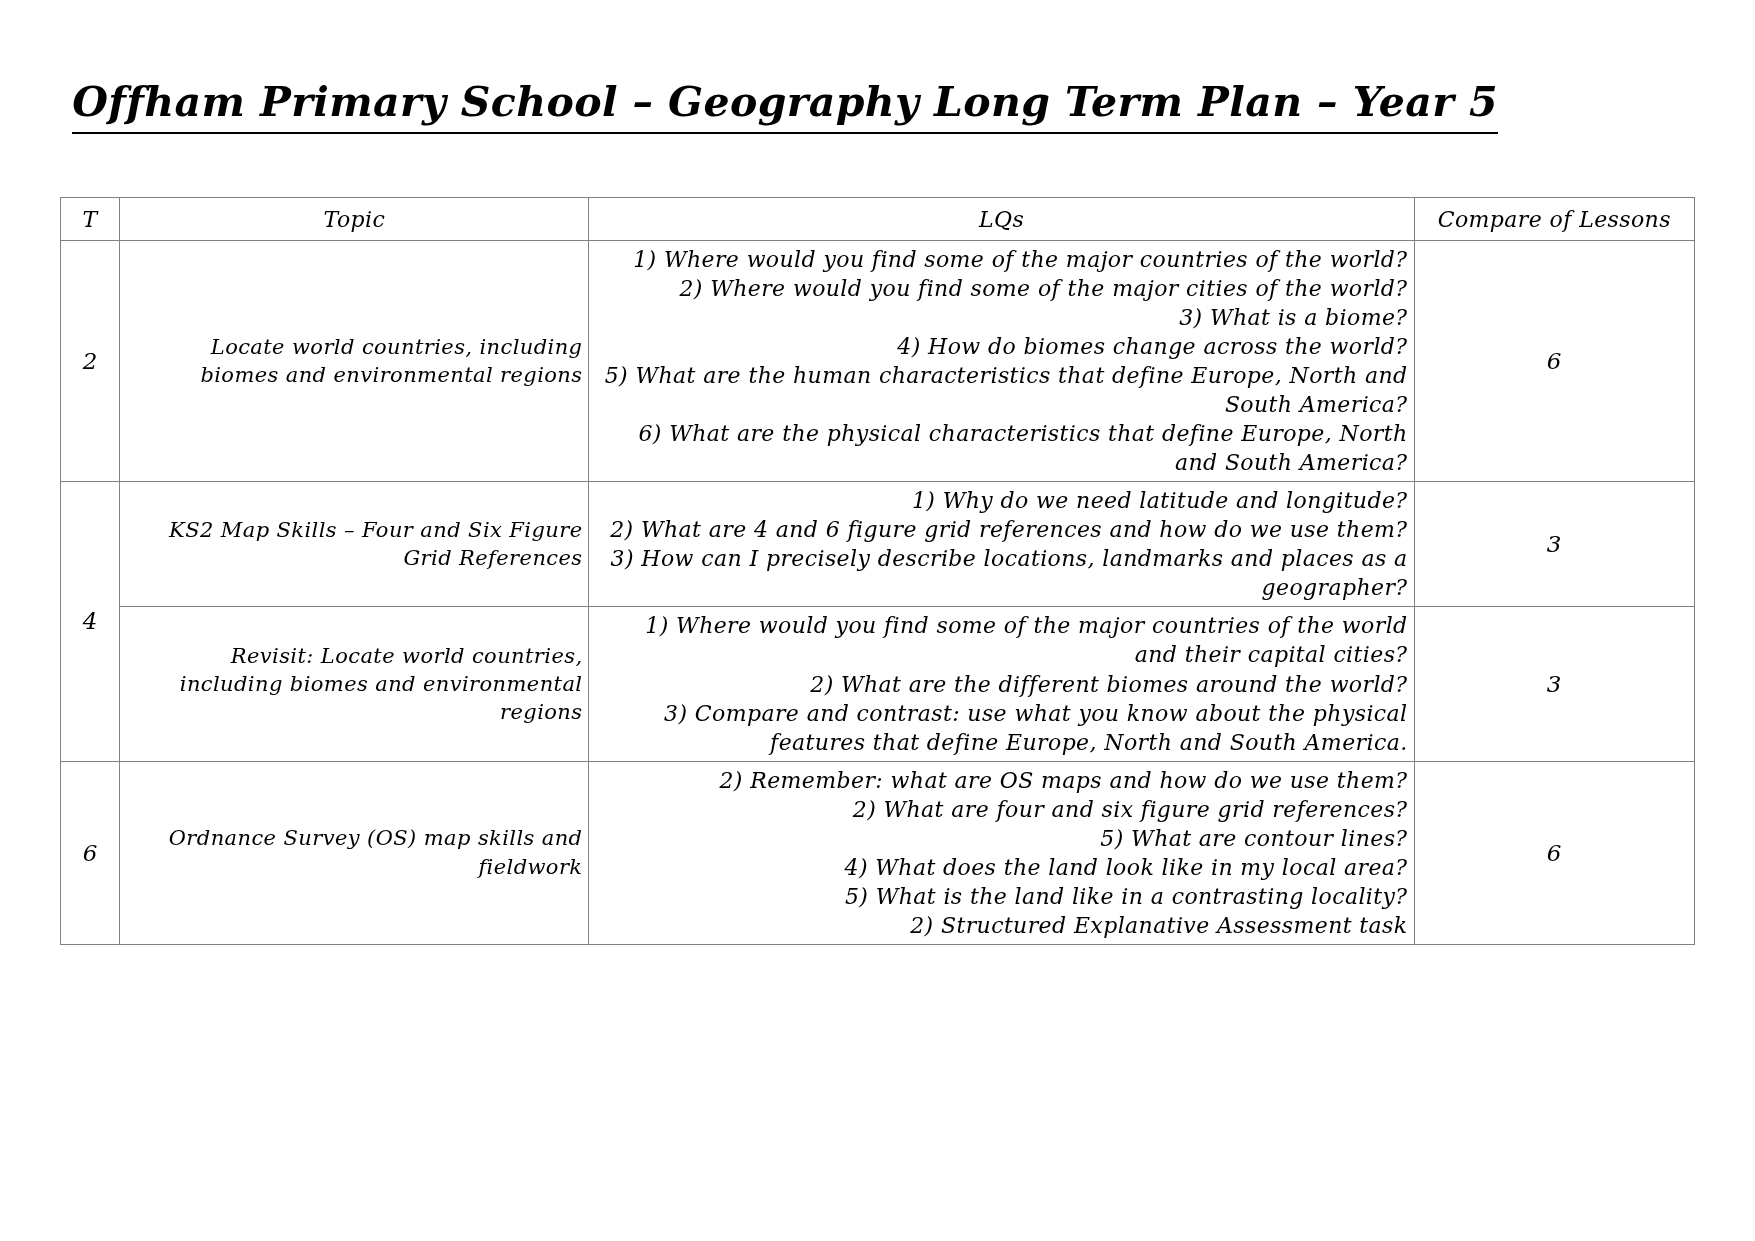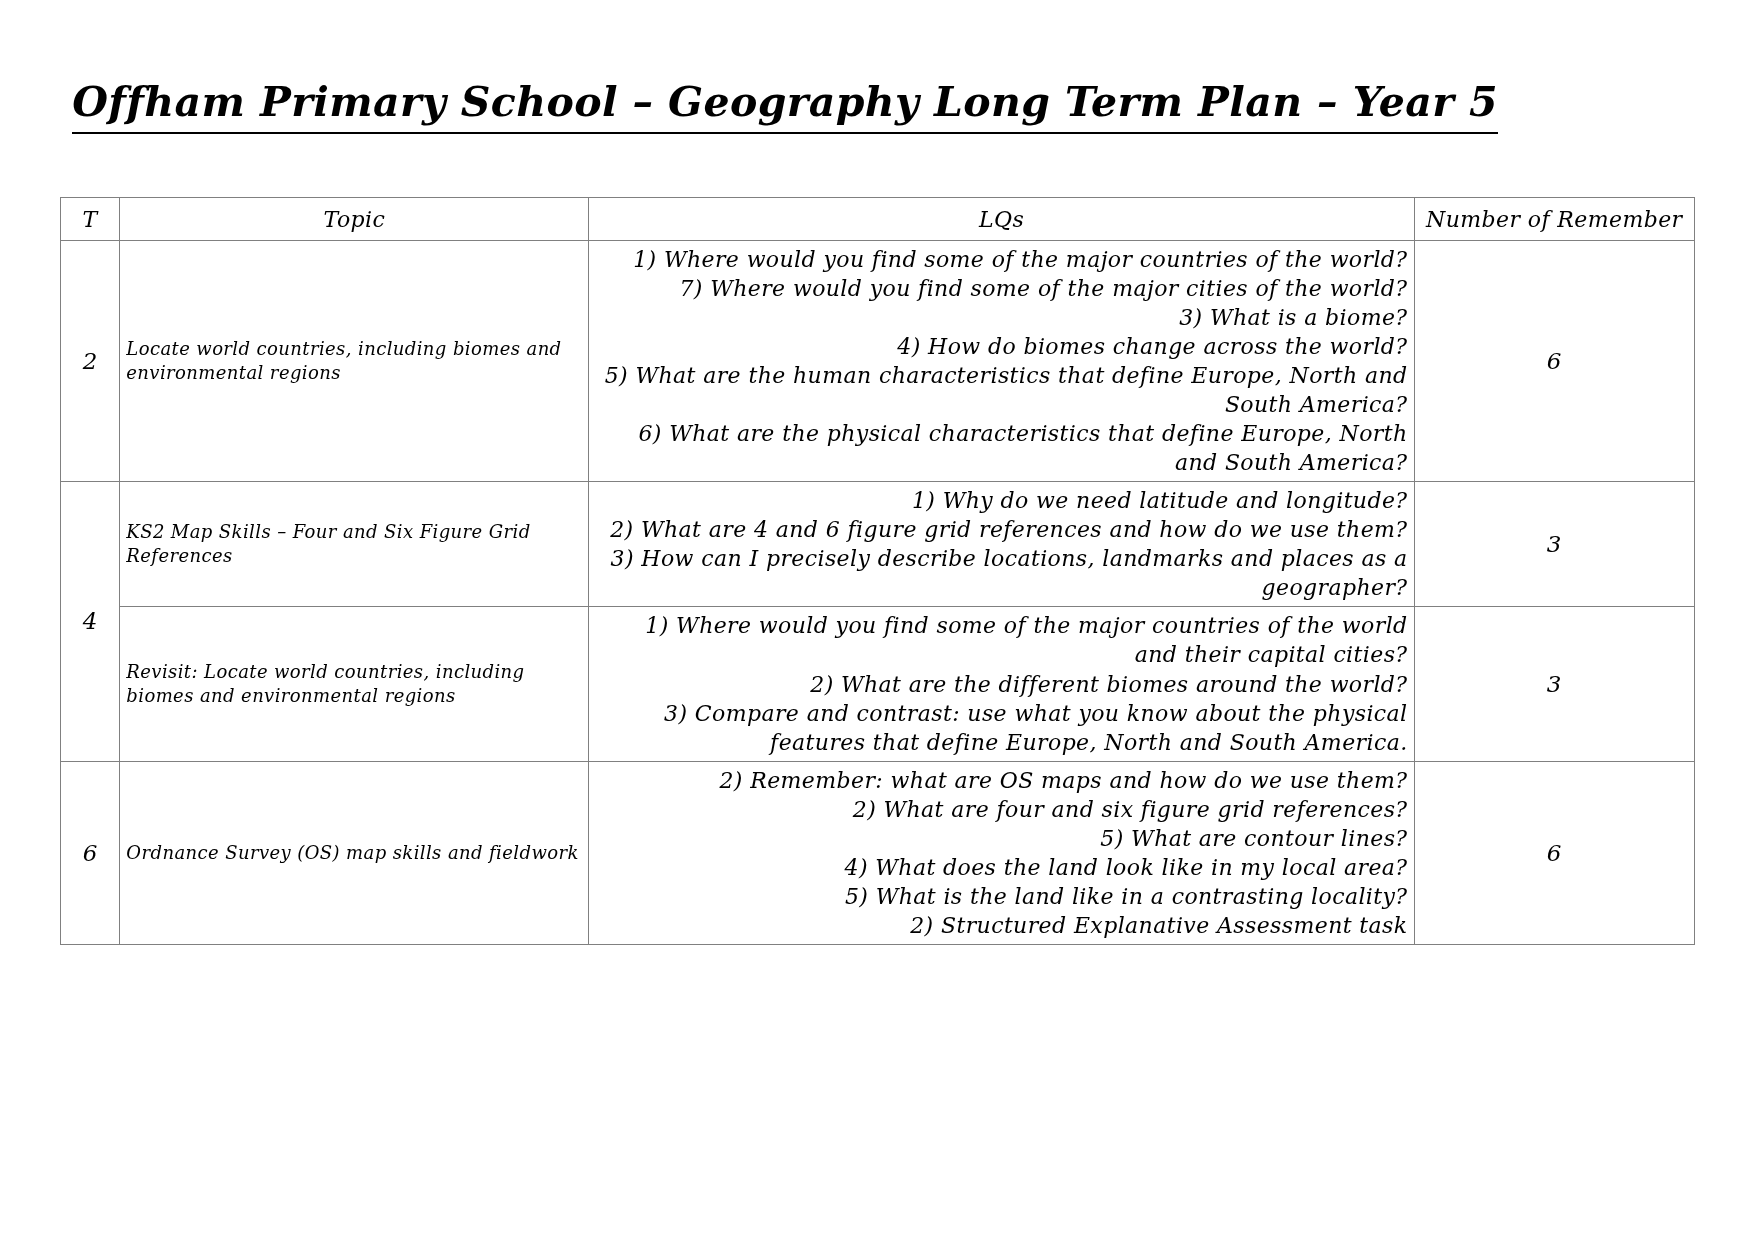--- a/index.html
+++ b/index.html
@@ -70,22 +70,22 @@
   col.c-t     { width: 55px;  }
   col.c-topic { width: 435px; }
   col.c-lqs   { width: 765px; }
   col.c-num   { width: 260px; }
 
   td.term {
     text-align: center;
     font-size: 23px;
   }
   td.topic {
-    text-align: left;
-    font-size: 18px;
+    text-align: right;
+    font-size: 21px;
     line-height: 1.35;
   }
   td.lqs {
     text-align: right;
     font-size: 22px;
     line-height: 1.32;
     padding: 6px 10px;
   }
   td.num {
     text-align: center;
@@ -110,30 +110,30 @@
         <col class="c-t">
         <col class="c-topic">
         <col class="c-lqs">
         <col class="c-num">
       </colgroup>
       <thead>
         <tr>
           <th class="hand">T</th>
           <th class="hand">Topic</th>
           <th class="hand">LQs</th>
-          <th class="hand">Number of Remember</th>
+          <th class="hand">Compare of Lessons</th>
         </tr>
       </thead>
       <tbody id="plan-body">
           <tr>
             <td class="term hand" rowspan="1">2</td>
             <td class="topic hand">Locate world countries, including biomes and environmental regions</td>
             <td class="lqs hand">
               <span class="lq-line">1)  Where would you find some of the major countries of the world?</span>
-              <span class="lq-line">7) Where would you find some of the major cities of the world?</span>
+              <span class="lq-line">2) Where would you find some of the major cities of the world?</span>
               <span class="lq-line">3) What is a biome?</span>
               <span class="lq-line">4) How do biomes change across the world?</span>
               <span class="lq-line">5) What are the human characteristics that define Europe, North and South America?</span>
               <span class="lq-line">6) What are the physical characteristics that define Europe, North and South America?</span>
             </td>
             <td class="num hand">6</td>
           </tr>
           <tr>
             <td class="term hand" rowspan="2">4</td>
             <td class="topic hand">KS2 Map Skills – Four and Six Figure Grid References</td>

